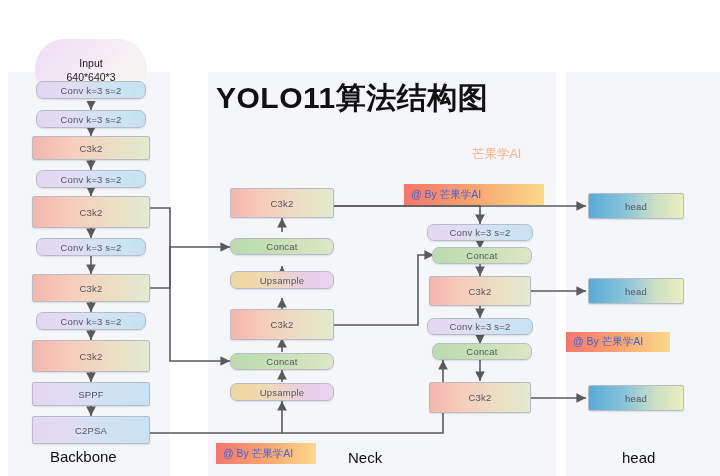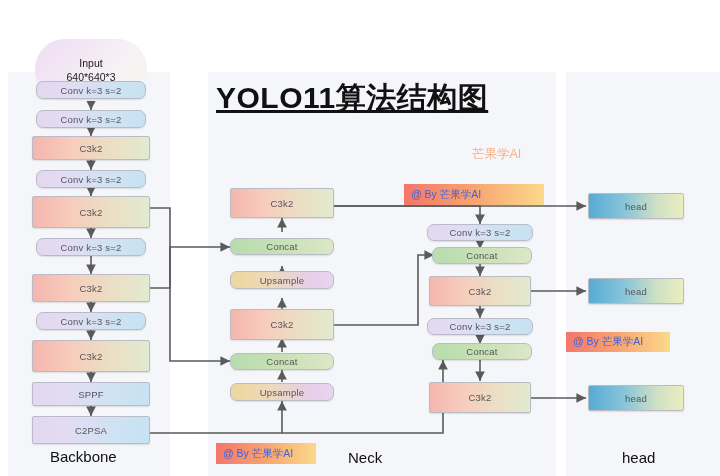--- a/index.html
+++ b/index.html
@@ -84,21 +84,20 @@
 
   
   #diagram-title {
     position: absolute;
     left: 216px; top: 78px;
     font-size: 30px;
     font-weight: 700;
     color: #111111;
     letter-spacing: .5px;
     white-space: nowrap;
-    text-decoration: underline;
   }
   #title-sub-watermark {
     position: absolute;
     left: 472px; top: 146px;
     font-size: 12.5px;
     color: #f8b08a;
     white-space: nowrap;
   }
 
   .section-label {

